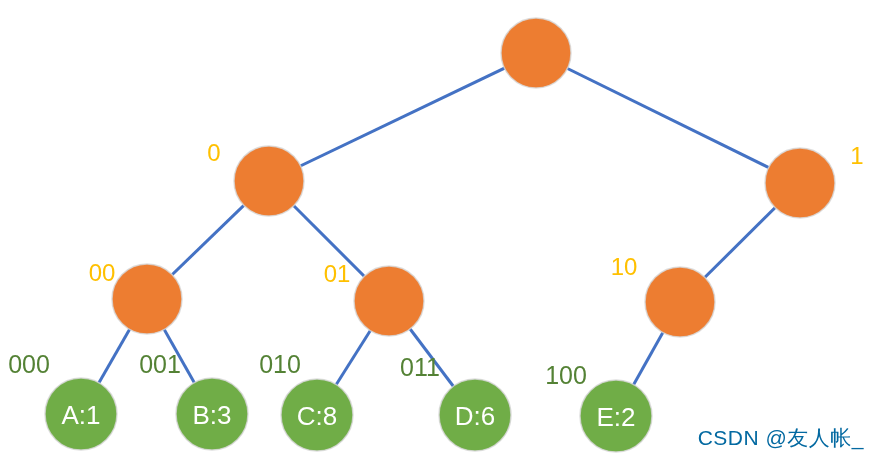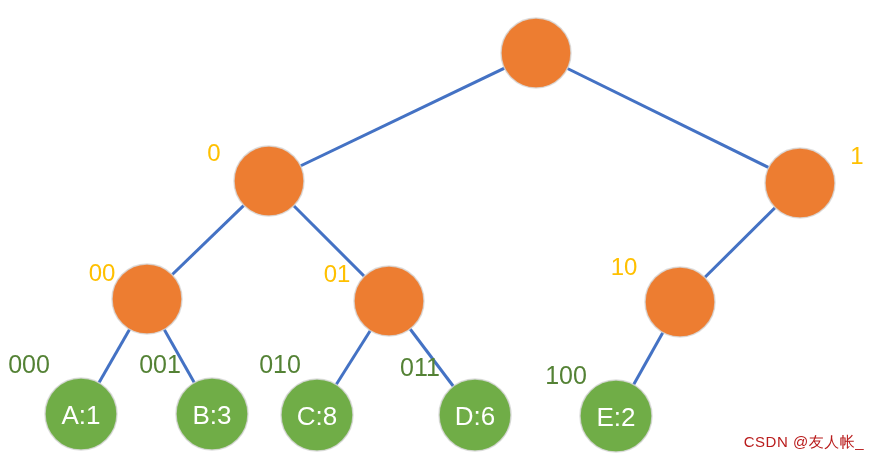--- a/index.html
+++ b/index.html
@@ -15,22 +15,22 @@
     background: #ffffff;
     overflow: hidden;
   }
   svg text {
     font-family: "Liberation Sans", sans-serif;
   }
   .watermark {
     position: absolute;
     right: 16px;
     bottom: 9px;
-    font-size: 15px;
-    color: #b91c1c;
+    font-size: 21px;
+    color: #0369a1;
     letter-spacing: 0.5px;
     user-select: none;
   }
 </style>
 </head>
 <body>
 
 <div class="canvas">
   <svg width="880" height="461" viewBox="0 0 880 461" xmlns="http://www.w3.org/2000/svg">
       <line x1="536" y1="53" x2="269" y2="181" stroke="#4472C4" stroke-width="3"></line>

